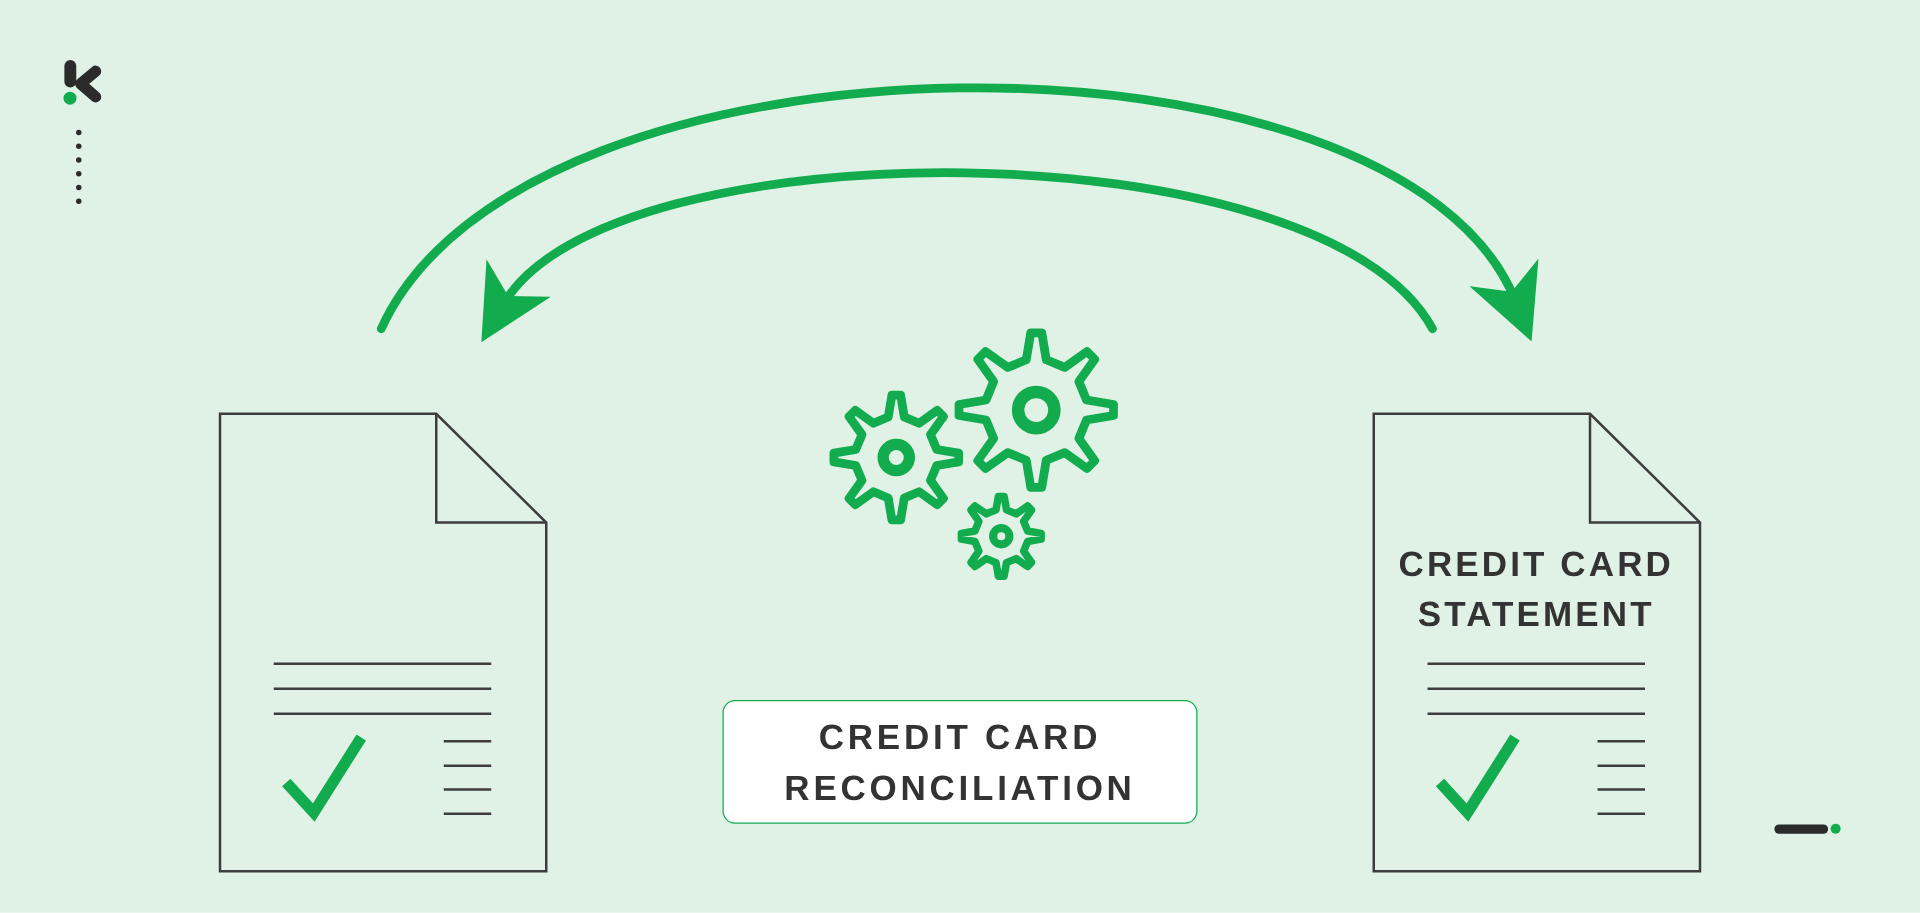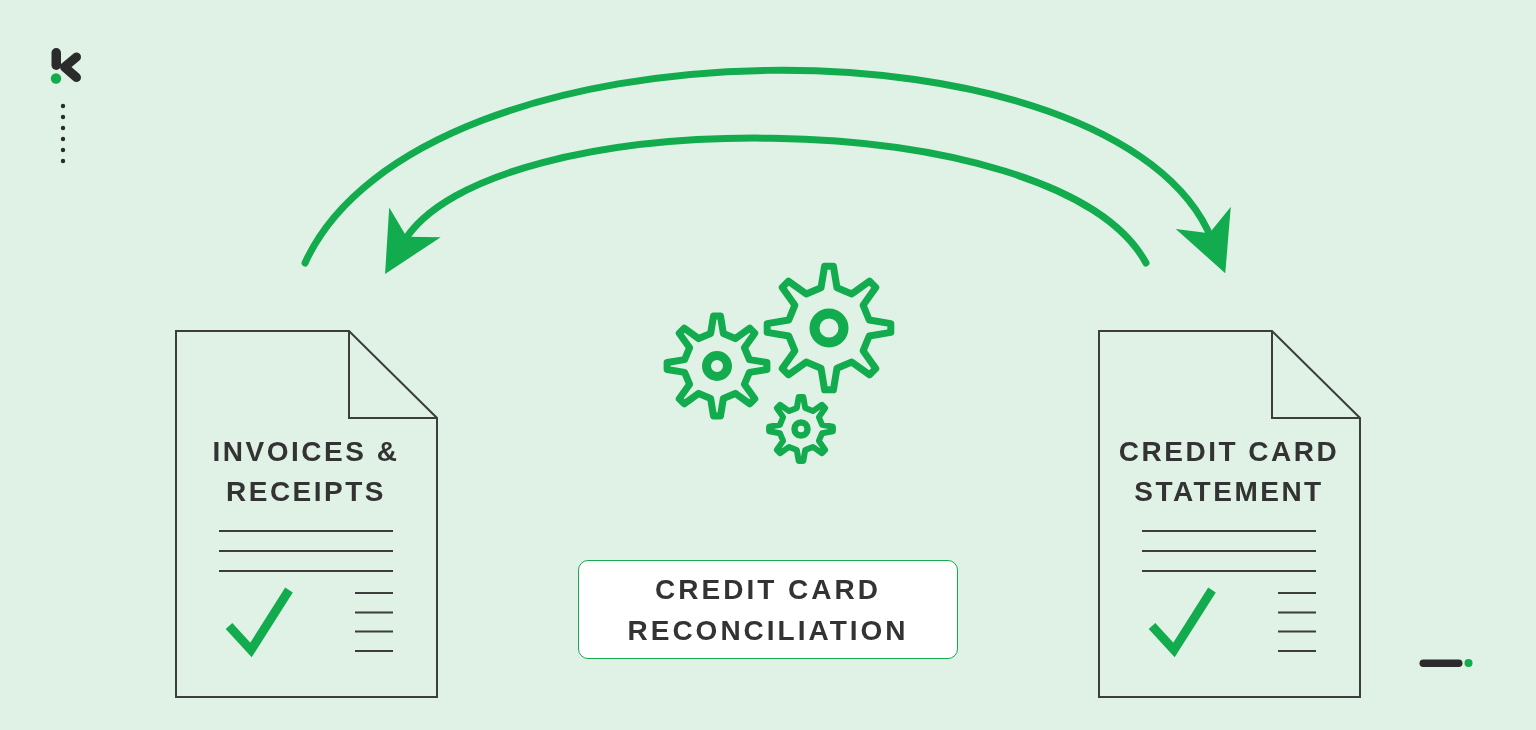--- a/index.html
+++ b/index.html
@@ -96,22 +96,20 @@
       <circle cx="63" cy="150" r="2.2"></circle>
       <circle cx="63" cy="161" r="2.2"></circle>
     </g>
 
     <g>
       <rect class="logo-dark" x="1419.5" y="659.5" width="43" height="7.5" rx="3.75"></rect>
       <circle class="green-fill" cx="1468.5" cy="663" r="4"></circle>
     </g>
   </svg>
 
-  <div class="doc-title left">INVOICES &amp;
-RECEIPTS</div>
   <div class="doc-title right">CREDIT CARD
 STATEMENT</div>
 
   <div class="center-label">
     <div class="center-label-text">CREDIT CARD
 RECONCILIATION</div>
   </div>
 
 </div>
 

